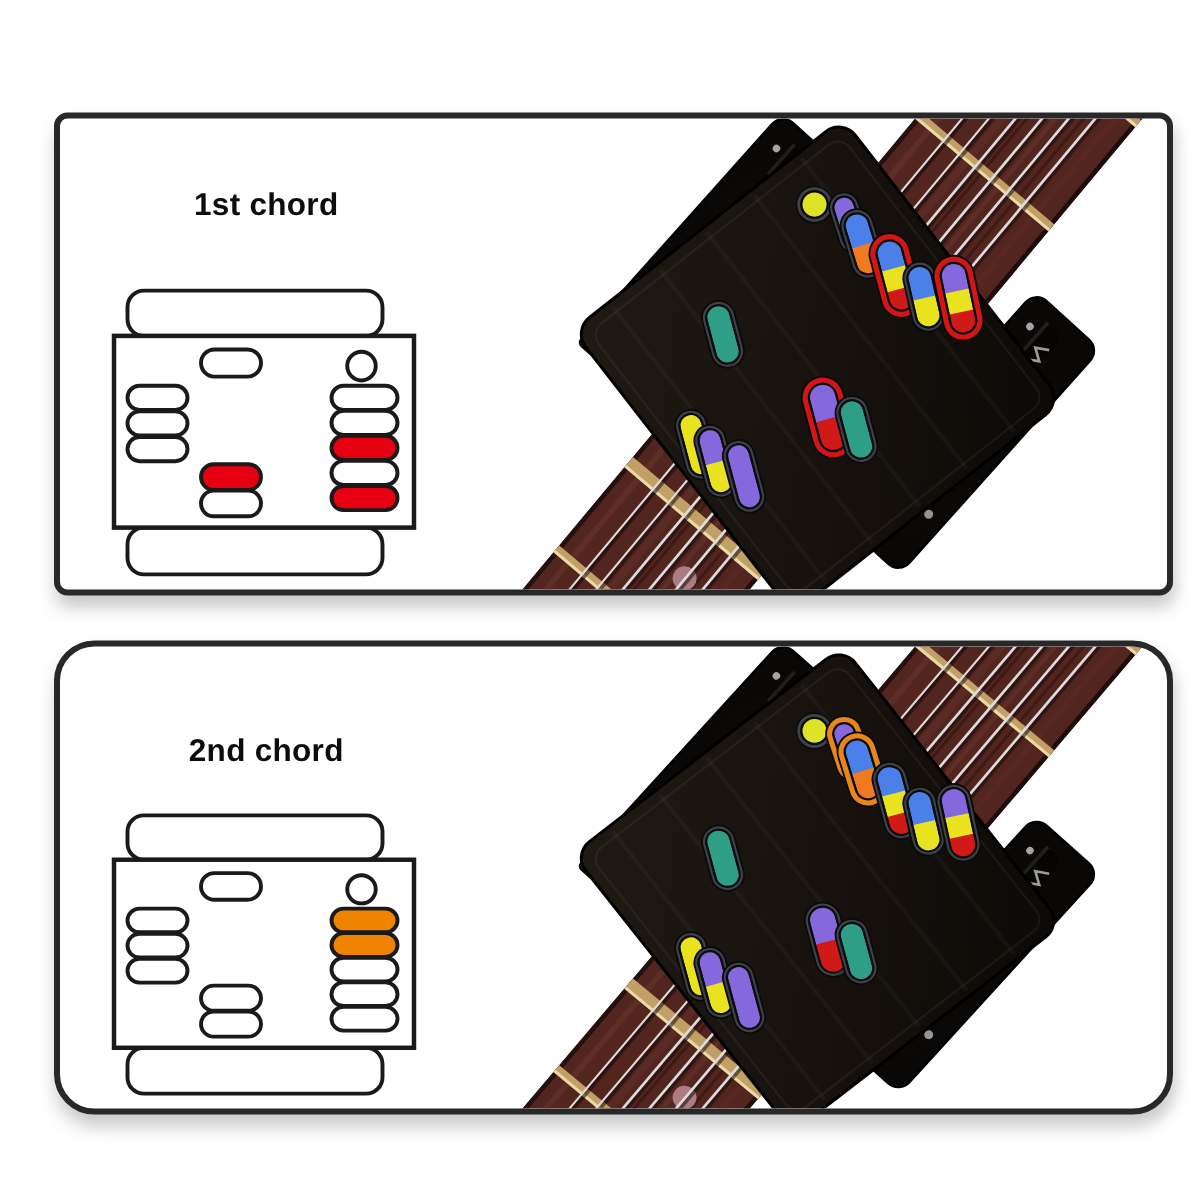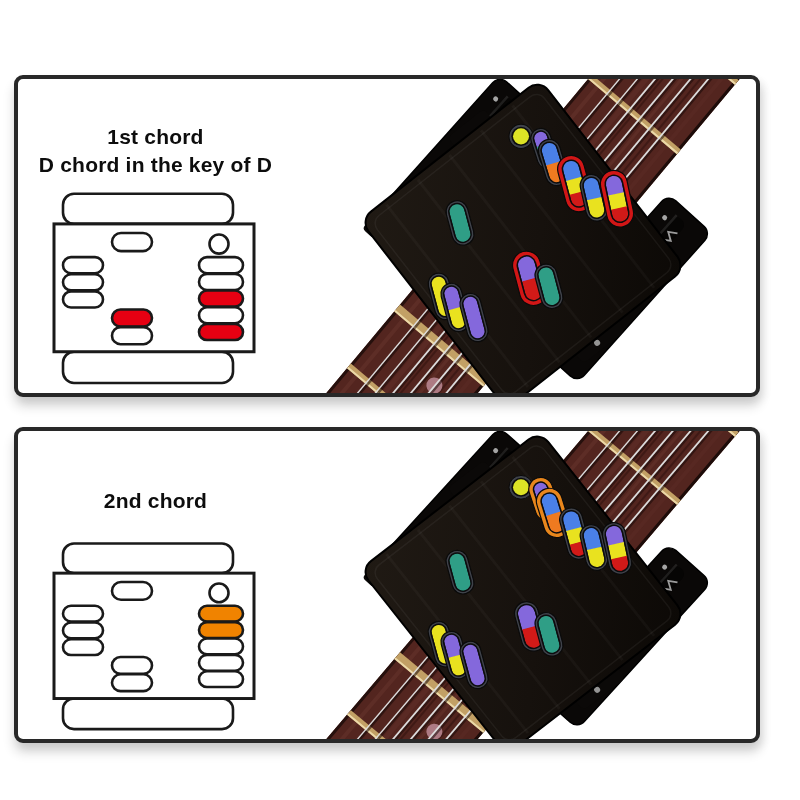--- a/index.html
+++ b/index.html
@@ -1,22 +1,22 @@
 <!DOCTYPE html>
 <html><head>
 <meta charset="utf-8">
 <style>
   html,body{margin:0;padding:0;background:#ffffff;}
   body{width:800px;height:800px;font-family:"Liberation Sans",sans-serif;}
   .page{position:relative;width:800px;height:800px;background:#ffffff;overflow:hidden;}
-  .panel{position:absolute;left:14px;width:746px;background:#ffffff;border:4px solid #282828;
+  .panel{position:absolute;left:36px;width:746px;background:#ffffff;border:4px solid #282828;
          border-radius:9px;box-sizing:border-box;overflow:hidden;
          box-shadow:0 9px 12px rgba(0,0,0,.16),4px 5px 9px rgba(0,0,0,.07);}
   .panel1{top:75px;height:322px;}
-  .panel2{top:427px;height:316px;}
+  .panel2{top:427px;height:316px;border-radius:27px;}
   svg.canvas{position:absolute;left:0;top:0;width:100%;height:100%;display:block;}
   .panel-title{position:absolute;left:10px;top:44px;width:255px;text-align:center;
                font-weight:bold;font-size:21px;line-height:28px;color:#0d0d0d;letter-spacing:.2px;}
   .panel2 .panel-title{top:56px;}
 </style>
 </head>
 <body>
 
 <div class="page">
 
@@ -234,21 +234,20 @@
           <rect x="94" y="246.5" width="40" height="17" rx="8.5" ry="8.5" fill="#ffffff" stroke="#1a1a1a" stroke-width="2.6"></rect>
           <rect x="181" y="177" width="44" height="16" rx="8" ry="8" fill="#ffffff" stroke="#1a1a1a" stroke-width="2.6"></rect>
           <rect x="181" y="193.6" width="44" height="16" rx="8" ry="8" fill="#ffffff" stroke="#1a1a1a" stroke-width="2.6"></rect>
           <rect x="181" y="210.2" width="44" height="16" rx="8" ry="8" fill="#e60012" stroke="#1a1a1a" stroke-width="2.6"></rect>
           <rect x="181" y="226.8" width="44" height="16" rx="8" ry="8" fill="#ffffff" stroke="#1a1a1a" stroke-width="2.6"></rect>
           <rect x="181" y="243.4" width="44" height="16" rx="8" ry="8" fill="#e60012" stroke="#1a1a1a" stroke-width="2.6"></rect>
         </g>
       </svg>
     <div class="panel-title">
       <div>1st chord</div>
-      <div>D chord in the key of D</div>
     </div>
   </section>
 
   <section class="panel panel2">
     <svg class="canvas" id="canvas2" viewBox="0 0 738 312" preserveAspectRatio="none">
         <g>
           <g transform="translate(520,150) rotate(-50)">
             <rect x="-600" y="-58" width="1200" height="116" fill="#53251f"></rect>
             <rect x="-600" y="-48" width="1200" height="4" fill="#63302a" opacity="0.7"></rect>
             <rect x="-600" y="-34" width="1200" height="2" fill="#371612" opacity="0.7"></rect>

